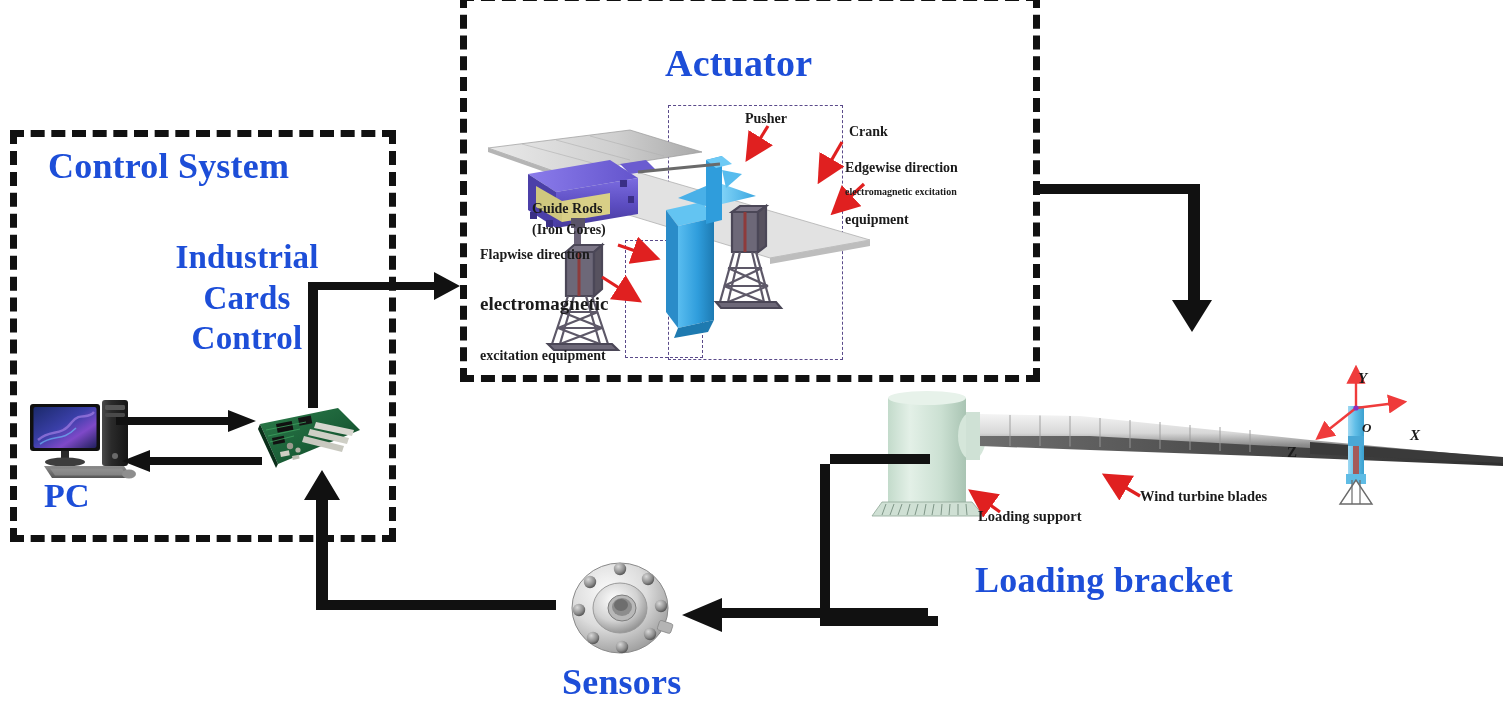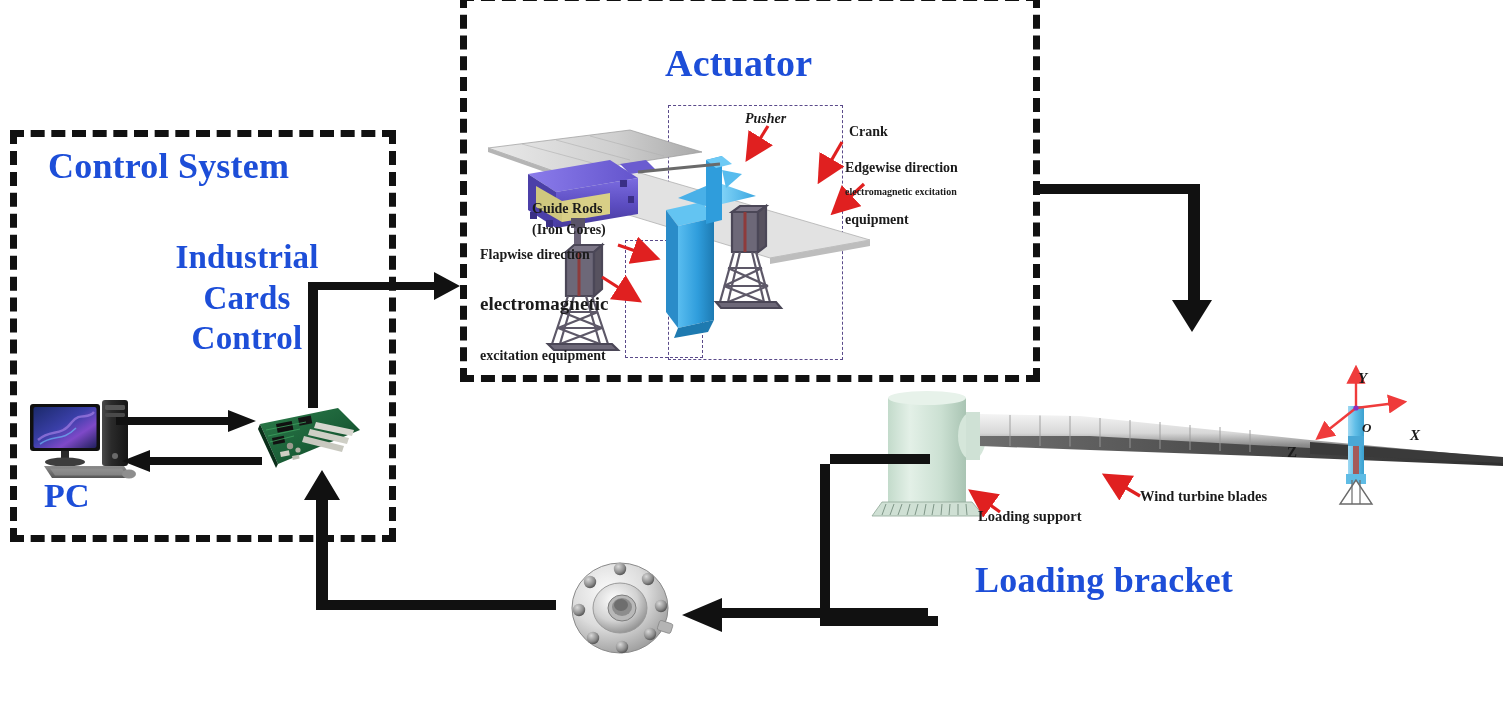--- a/index.html
+++ b/index.html
@@ -278,21 +278,21 @@
       <line x1="382" y1="142" x2="360" y2="180" stroke="#e02020" stroke-width="3.2" marker-end="url(#rh)"></line>
 
       <line x1="404" y1="184" x2="374" y2="212" stroke="#e02020" stroke-width="3.2" marker-end="url(#rh)"></line>
 
       <line x1="158" y1="245" x2="196" y2="258" stroke="#e02020" stroke-width="3.2" marker-end="url(#rh)"></line>
 
       <line x1="142" y1="277" x2="178" y2="300" stroke="#e02020" stroke-width="3.2" marker-end="url(#rh)"></line>
     </svg>
   </div>
 
-  <div class="slabel" style="left:745px;top:108px;font-size:14px;font-style:italic;">Pusher</div>
+  <div class="slabel" style="left:745px;top:108px;font-size:14px;">Pusher</div>
   <div class="slabel" style="left:801px;top:121px;font-size:14px;margin-left:48px;">Crank</div>
 
   <div class="slabel" style="left:532px;top:198px;font-size:14px;">Guide Rods</div>
   <div class="slabel" style="left:532px;top:219px;font-size:14px;">(Iron Cores)</div>
 
   <div class="slabel" style="left:480px;top:244px;font-size:14px;">Flapwise direction</div>
   <div class="slabel" style="left:480px;top:289px;font-size:19px;text-align:center;">electromagnetic</div>
   <div class="slabel" style="left:480px;top:313px;font-size:14px;margin-top:32px;">excitation equipment</div>
 
   <div class="slabel" style="left:845px;top:157px;font-size:14px;">Edgewise direction</div>
@@ -470,14 +470,15 @@
       <ellipse cx="60" cy="50" rx="27" ry="25" fill="url(#hub)" stroke="#9a9a9a" stroke-width="1"></ellipse>
 
       <ellipse cx="62" cy="50" rx="14" ry="13" fill="#b8b8b8" stroke="#7d7d7d" stroke-width="1"></ellipse>
       <ellipse cx="62" cy="49" rx="10" ry="9" fill="#8d8d8d"></ellipse>
       <ellipse cx="61" cy="47" rx="7" ry="6" fill="#6e6e6e"></ellipse>
 
       <rect x="100" y="62" width="14" height="10" rx="2" transform="rotate(18 100 62)" fill="#b4b4b4" stroke="#8a8a8a" stroke-width="0.8"></rect>
     </svg>
   </div>
 
+  <div class="title" style="left:562px;top:664px;font-size:36px;">Sensors</div>
 
 </div>
 
 </body></html>

